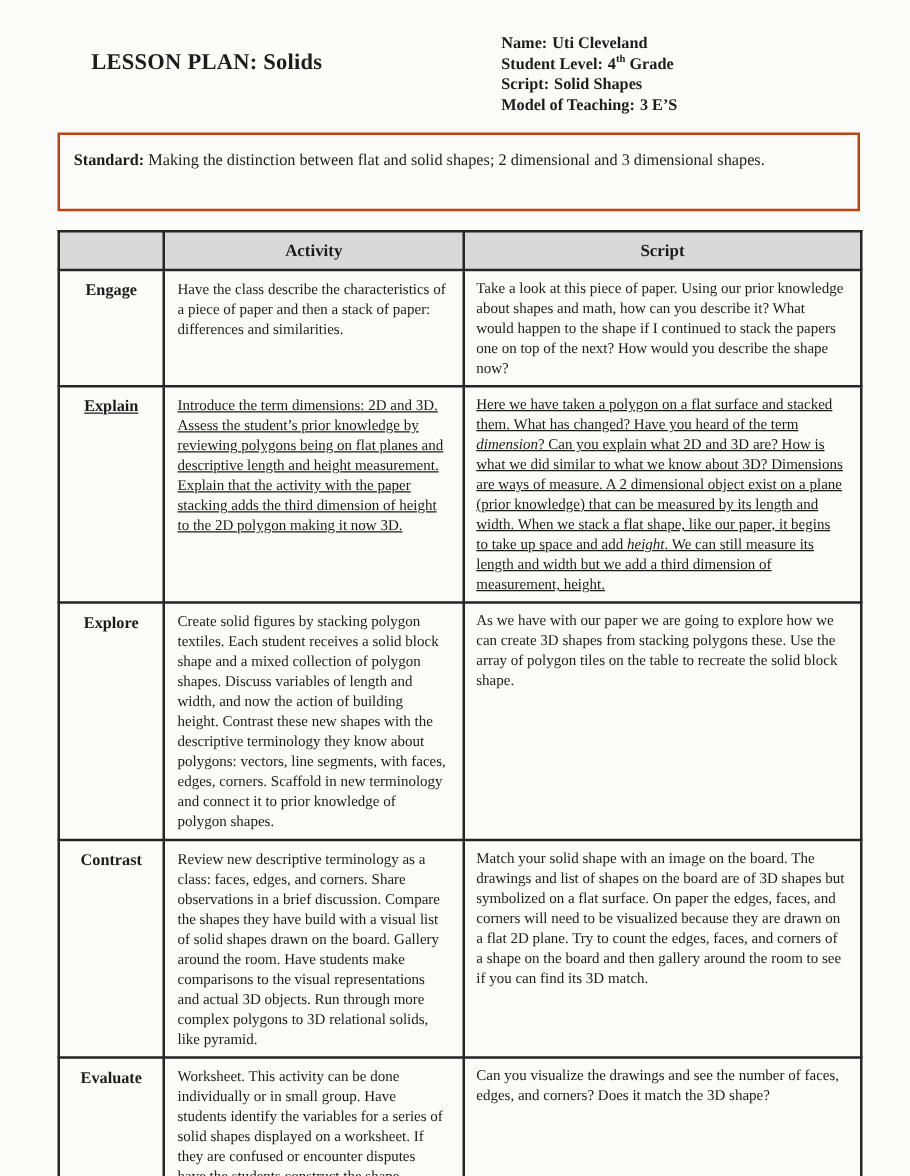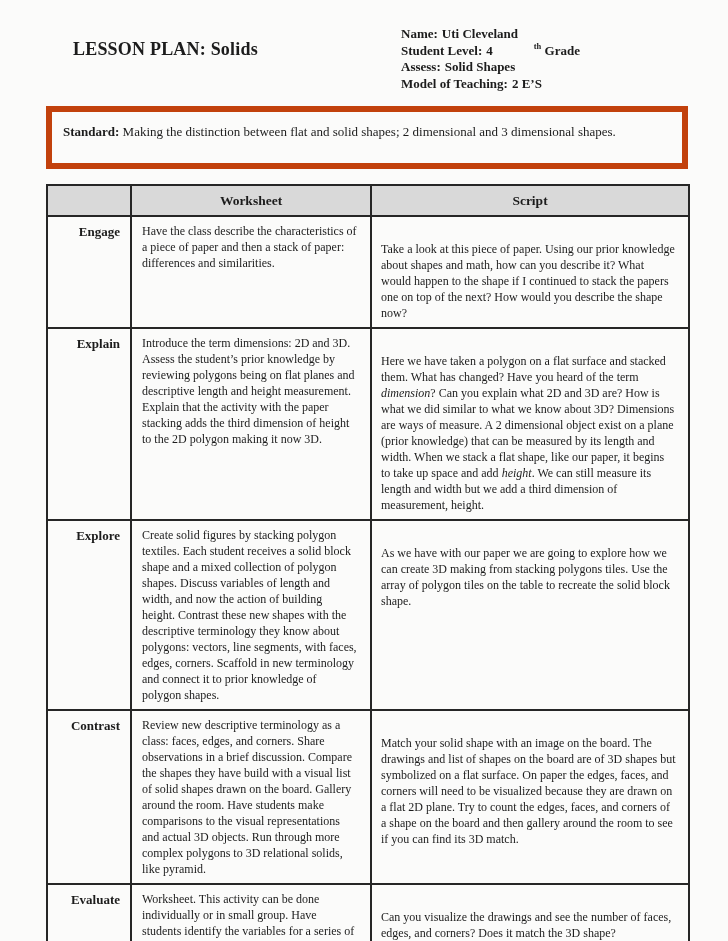--- a/index.html
+++ b/index.html
@@ -29,30 +29,29 @@
     letter-spacing: 0.2px;
   }
   .info-block {
     font-size: 13px;
     font-weight: bold;
     line-height: 16.5px;
   }
   .info-line sup {
     font-size: 8.5px;
     line-height: 0;
-    margin-left: 41px;
   }
   .info-label { padding-right: 4px; }
   
   .standard-box {
     box-sizing: border-box;
     margin: 14px 0 0 46px;
     width: 642px;
     min-height: 63px;
-    border: 6px solid #c2410c;
+    border: 2px solid #c2410c;
     padding: 5px 12px 8px 11px;
     font-size: 13px;
     background: #fbfbfa;
   }
   .standard-box p {
     margin: 6px 0 7px 0;
     line-height: 18px;
   }
   .standard-box .lbl { font-weight: bold; }
   
@@ -81,85 +80,85 @@
     padding: 2px 4px;
   }
   .plan-table td {
     font-size: 12px;
     line-height: 16px;
     padding: 6px 10px 6px 10px;
   }
   td.phase {
     font-weight: bold;
     font-size: 13px;
-    text-align: right;
+    text-align: center;
     padding-top: 7px;
   }
   td.script {
-    padding-top: 24px;
+    padding-top: 5px;
     padding-left: 9px;
     padding-right: 12px;
   }
   td.activity { padding-right: 13px; }
   
   tr.r0 td { height: 83px; }
-  tr.r1 td { height: 161px; }
+  tr.r1 td { height: 161px; text-decoration: underline; }
   tr.r2 td { height: 172px; }
   tr.r3 td { height: 156px; }
   tr.r4 td { height: 93px; }
   tr.r4 td { border-bottom-width: 5px; }
   em { font-style: italic; }
 </style>
 </head>
 <body>
 
 <div class="page">
 
   <div class="top-header">
     <h1 class="doc-title">LESSON PLAN: Solids</h1>
     <div class="info-block">
       <div class="info-line"><span class="info-label">Name:</span><span class="info-value">Uti Cleveland</span></div>
       <div class="info-line"><span class="info-label">Student Level:</span><span class="info-value">4<sup>th</sup> Grade</span></div>
-      <div class="info-line"><span class="info-label">Assess:</span><span class="info-value">Solid Shapes</span></div>
-      <div class="info-line"><span class="info-label">Model of Teaching:</span><span class="info-value">2 E’S</span></div>
+      <div class="info-line"><span class="info-label">Script:</span><span class="info-value">Solid Shapes</span></div>
+      <div class="info-line"><span class="info-label">Model of Teaching:</span><span class="info-value">3 E’S</span></div>
     </div>
   </div>
 
   <div class="standard-box">
     <p><span class="lbl">Standard:</span> <span>Making the distinction between flat and solid shapes; 2 dimensional and 3 dimensional shapes.</span></p>
   </div>
 
   <table class="plan-table">
     <colgroup>
       <col class="c-phase">
       <col class="c-activity">
       <col class="c-script">
     </colgroup>
     <thead>
       <tr>
         <th></th>
-        <th>Worksheet</th>
+        <th>Activity</th>
         <th>Script</th>
       </tr>
     </thead>
     <tbody>
       <tr class="r0">
         <td class="phase">Engage</td>
         <td class="activity">Have the class describe the characteristics of a piece of paper and then a stack of paper: differences and similarities.</td>
         <td class="script">Take a look at this piece of paper. Using our prior knowledge about shapes and math, how can you describe it? What would happen to the shape if I continued to stack the papers one on top of the next? How would you describe the shape now?</td>
       </tr>
       <tr class="r1">
         <td class="phase">Explain</td>
         <td class="activity">Introduce the term dimensions: 2D and 3D. Assess the student’s prior knowledge by reviewing polygons being on flat planes and descriptive length and height measurement. Explain that the activity with the paper stacking adds the third dimension of height to the 2D polygon making it now 3D.</td>
         <td class="script">Here we have taken a polygon on a flat surface and stacked them. What has changed? Have you heard of the term <em>dimension</em>? Can you explain what 2D and 3D are? How is what we did similar to what we know about 3D? Dimensions are ways of measure. A 2 dimensional object exist on a plane (prior knowledge) that can be measured by its length and width. When we stack a flat shape, like our paper, it begins to take up space and add <em>height</em>. We can still measure its length and width but we add a third dimension of measurement, height.</td>
       </tr>
       <tr class="r2">
         <td class="phase">Explore</td>
         <td class="activity">Create solid figures by stacking polygon textiles. Each student receives a solid block shape and a mixed collection of polygon shapes. Discuss variables of length and width, and now the action of building height. Contrast these new shapes with the descriptive terminology they know about polygons: vectors, line segments, with faces, edges, corners. Scaffold in new terminology and connect it to prior knowledge of polygon shapes.</td>
-        <td class="script">As we have with our paper we are going to explore how we can create 3D making from stacking polygons tiles. Use the array of polygon tiles on the table to recreate the solid block shape.</td>
+        <td class="script">As we have with our paper we are going to explore how we can create 3D shapes from stacking polygons these. Use the array of polygon tiles on the table to recreate the solid block shape.</td>
       </tr>
       <tr class="r3">
         <td class="phase">Contrast</td>
         <td class="activity">Review new descriptive terminology as a class: faces, edges, and corners. Share observations in a brief discussion. Compare the shapes they have build with a visual list of solid shapes drawn on the board. Gallery around the room. Have students make comparisons to the visual representations and actual 3D objects. Run through more complex polygons to 3D relational solids, like pyramid.</td>
         <td class="script">Match your solid shape with an image on the board. The drawings and list of shapes on the board are of 3D shapes but symbolized on a flat surface. On paper the edges, faces, and corners will need to be visualized because they are drawn on a flat 2D plane. Try to count the edges, faces, and corners of a shape on the board and then gallery around the room to see if you can find its 3D match.</td>
       </tr>
       <tr class="r4">
         <td class="phase">Evaluate</td>
         <td class="activity">Worksheet. This activity can be done individually or in small group. Have students identify the variables for a series of solid shapes displayed on a worksheet. If they are confused or encounter disputes have the students construct the shape.</td>
         <td class="script">Can you visualize the drawings and see the number of faces, edges, and corners? Does it match the 3D shape?</td>

